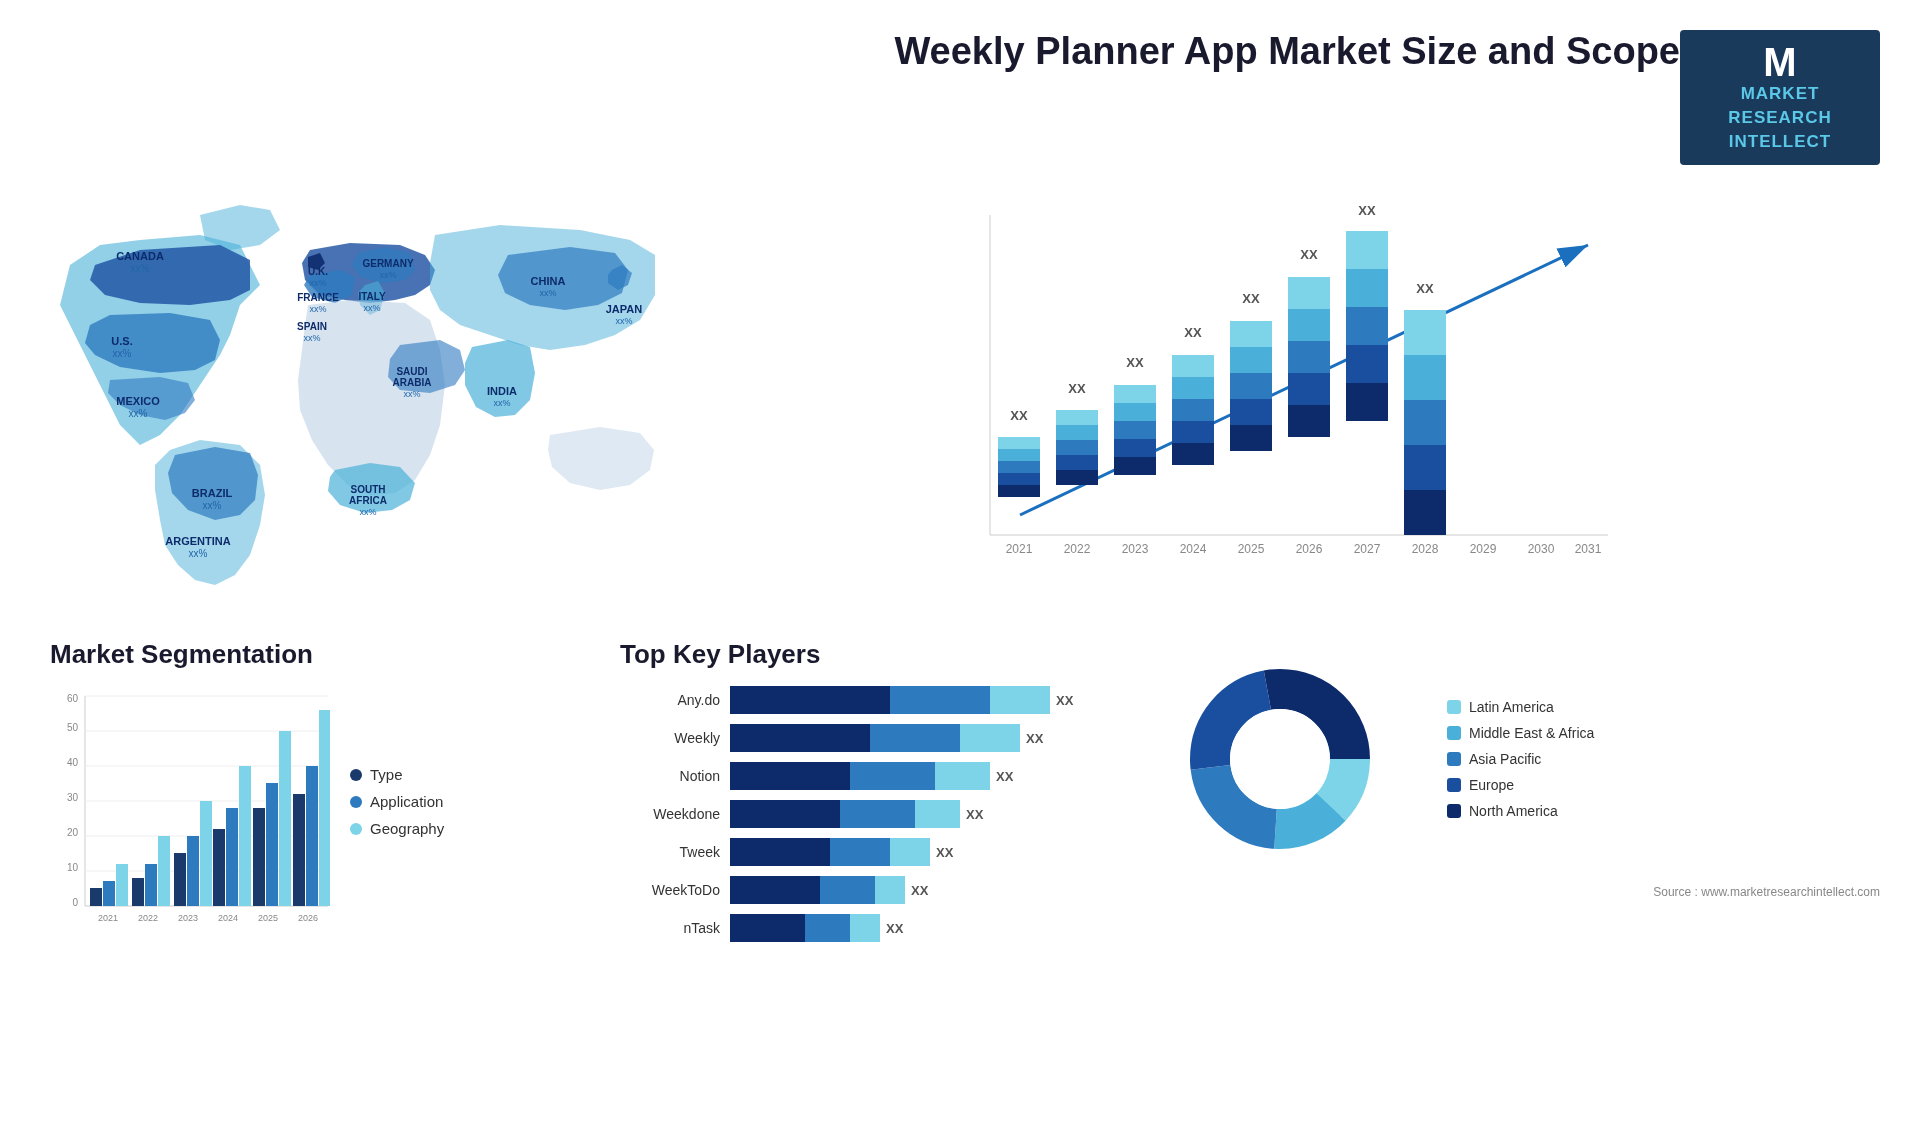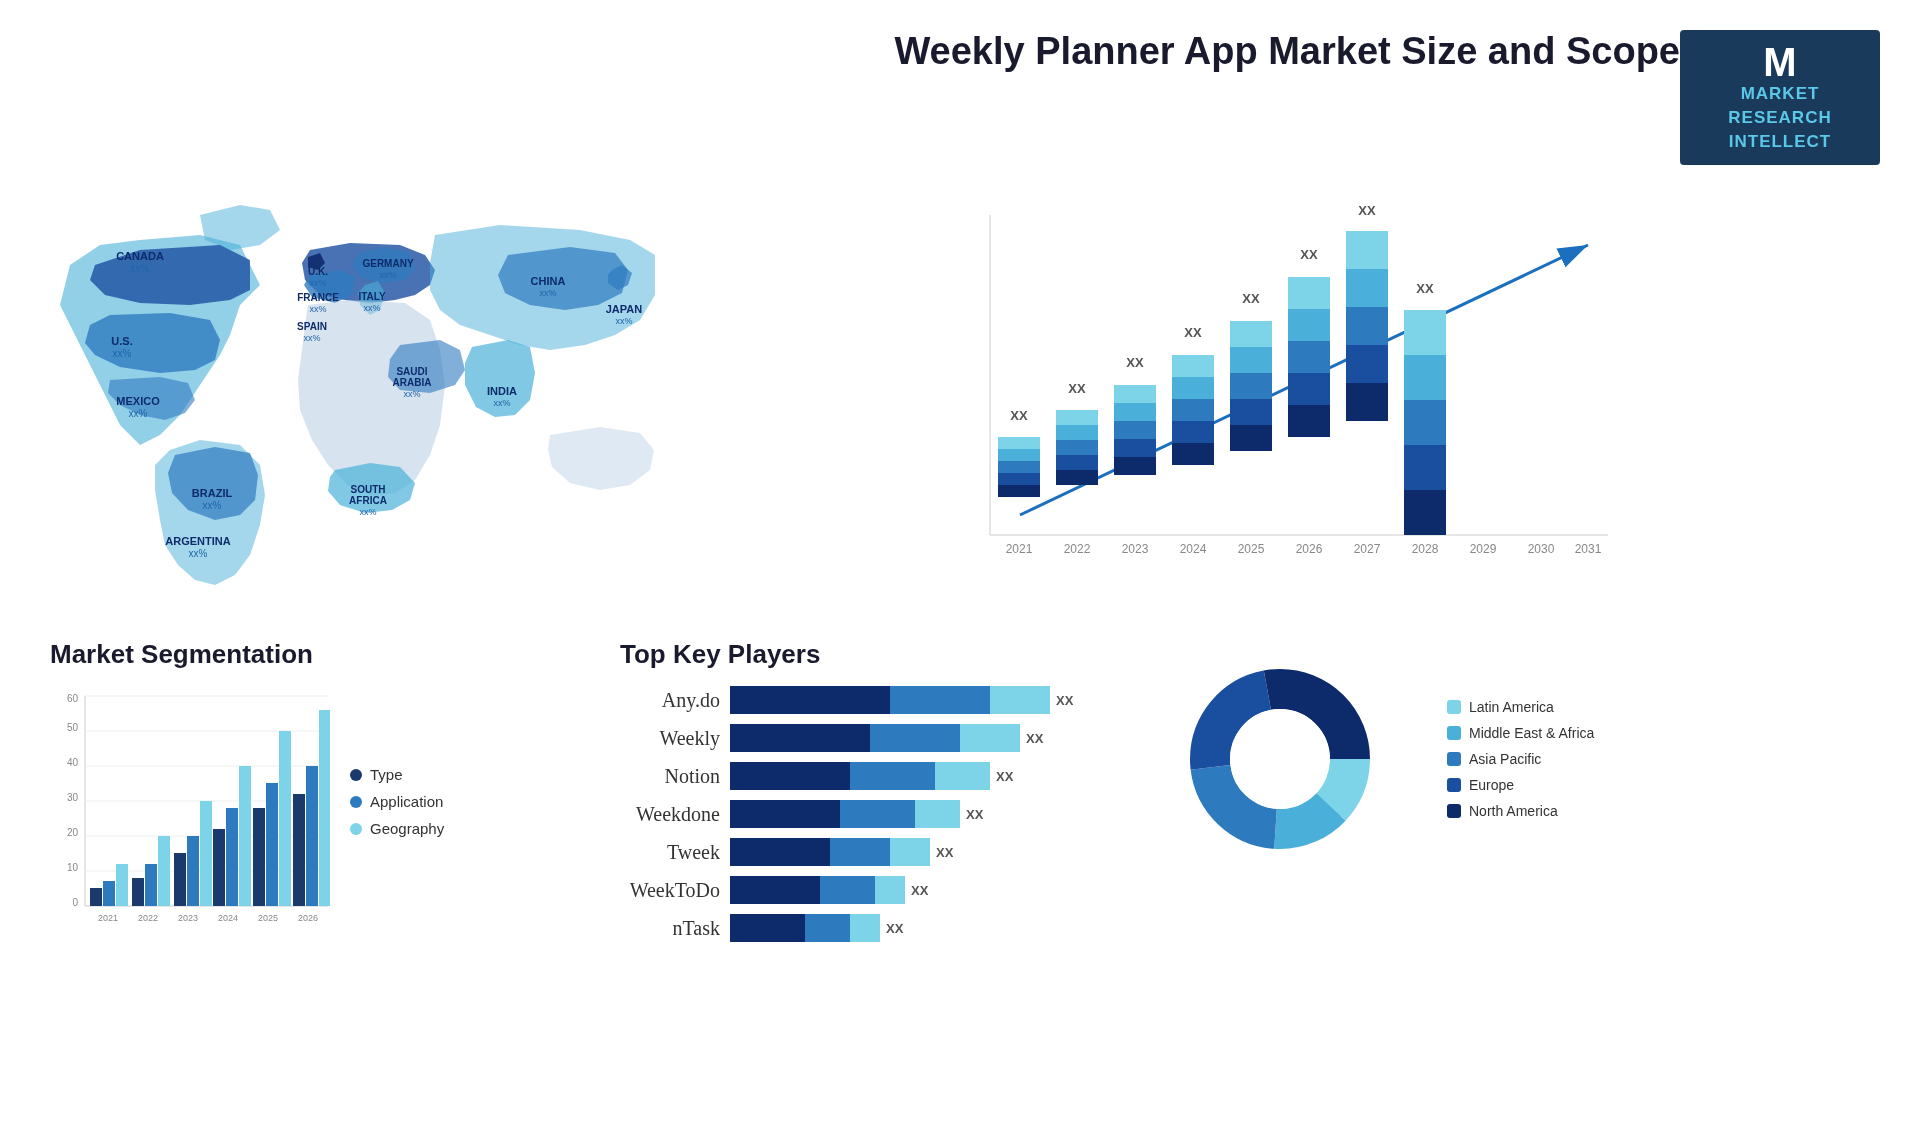--- a/index.html
+++ b/index.html
@@ -129,24 +129,23 @@
     
     .players-section {}
     .player-row {
       display: flex;
       align-items: center;
       margin-bottom: 10px;
       gap: 10px;
     }
     .player-name {
       width: 100px;
-      font-size: 20px;
+      font-size: 14px;
       color: #333;
       text-align: right;
-      font-family: Liberation Serif, serif;
     }
     .player-bar-wrap {
       flex: 1;
       display: flex;
       align-items: center;
       gap: 6px;
     }
     .player-bar {
       height: 28px;
       border-radius: 2px;
@@ -585,16 +584,17 @@
           <div class="reg-item">
             <div class="reg-dot" style="background:#1a4fa0;"></div>
             <span>Europe</span>
           </div>
           <div class="reg-item">
             <div class="reg-dot" style="background:#0d2b6b;"></div>
             <span>North America</span>
           </div>
         </div>
       </div>
+      <div class="source-text">Source : www.marketresearchintellect.com</div>
     </div>
 
   </div>
 </div>
 
 </body></html>

